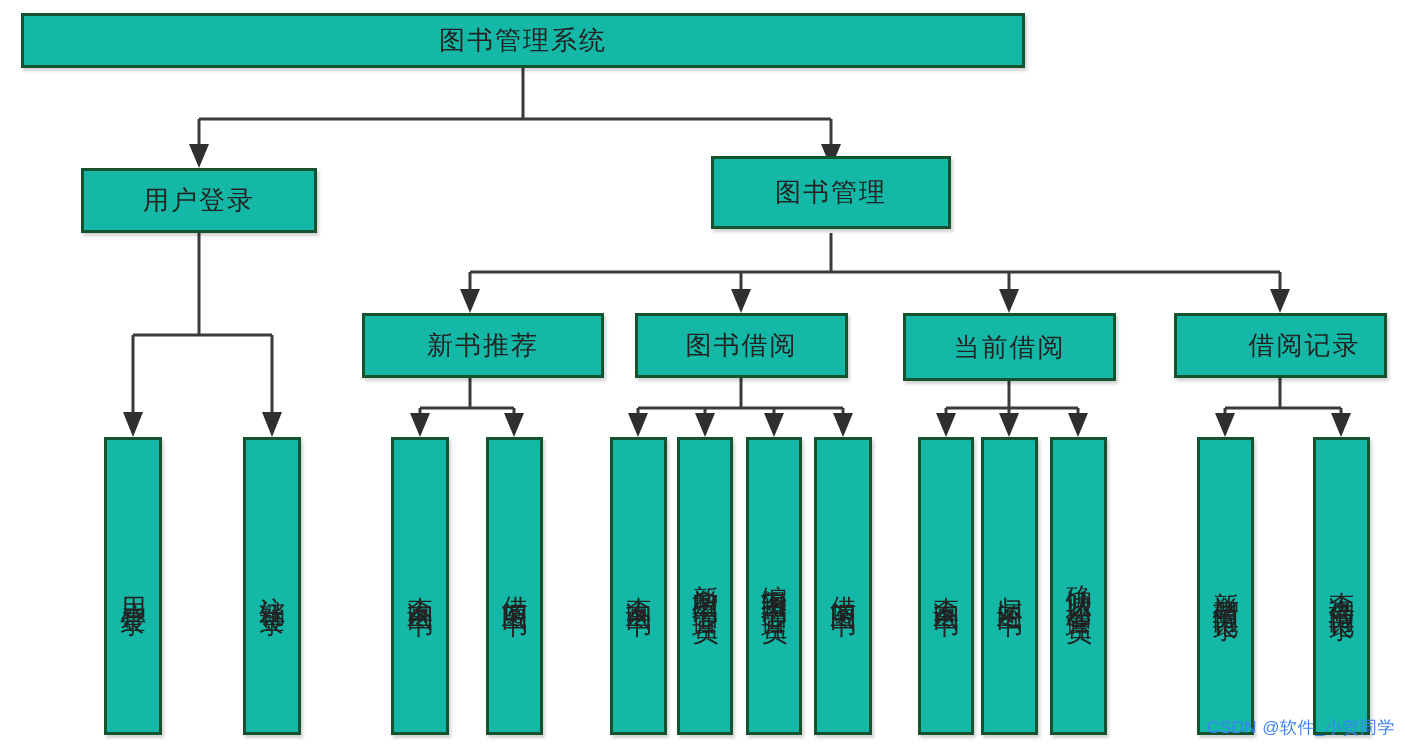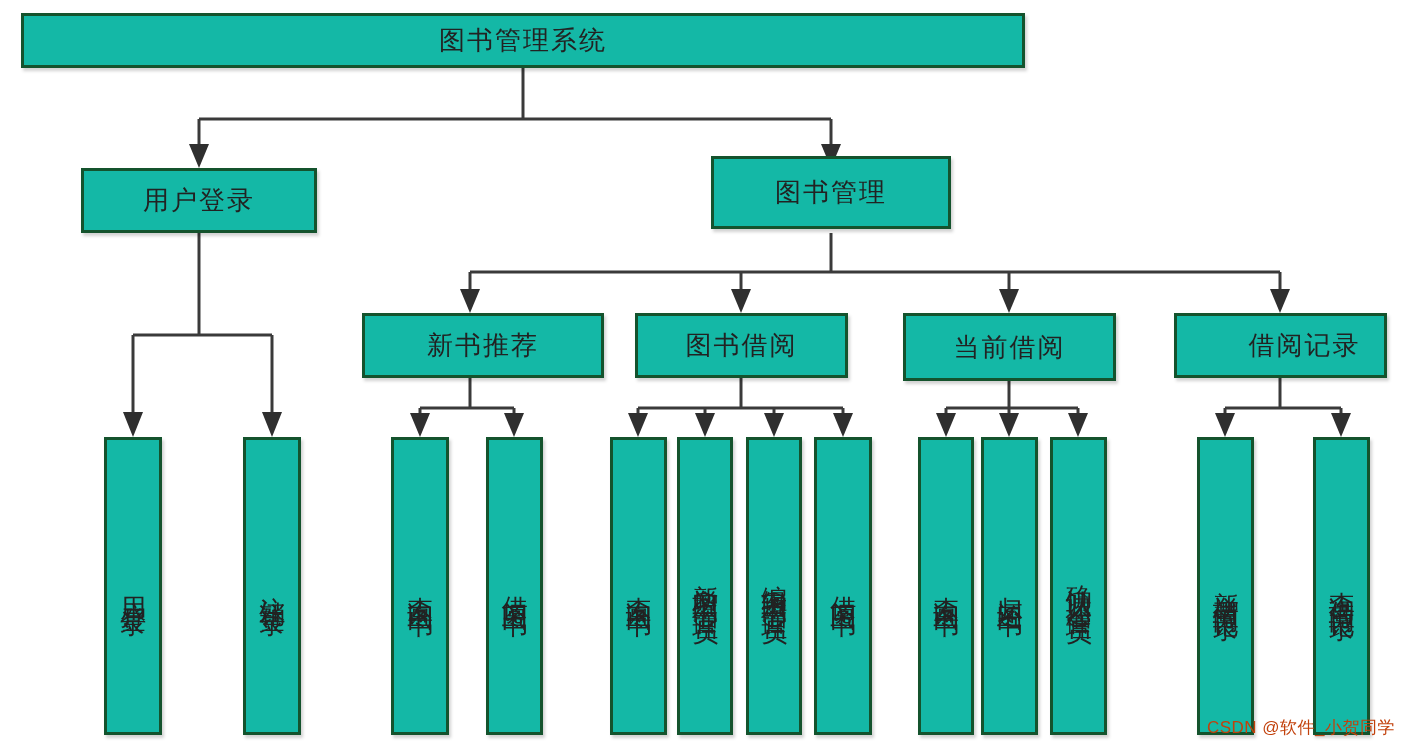--- a/index.html
+++ b/index.html
@@ -29,21 +29,21 @@
     font-size:26px;
     letter-spacing:5px;
     line-height:1.05;
     color:#222222;
   }
   .watermark{
     position:absolute;
     right:10px;bottom:8px;
     font-size:17px;
     letter-spacing:0.5px;
-    color:#c2410c;
+    color:#3b82f6;
     white-space:nowrap;
     text-align:right;
   }
 </style>
 </head>
 <body>
 
 <div id="stage">
 
   <svg id="wires" viewBox="0 0 1405 747" xmlns="http://www.w3.org/2000/svg">

